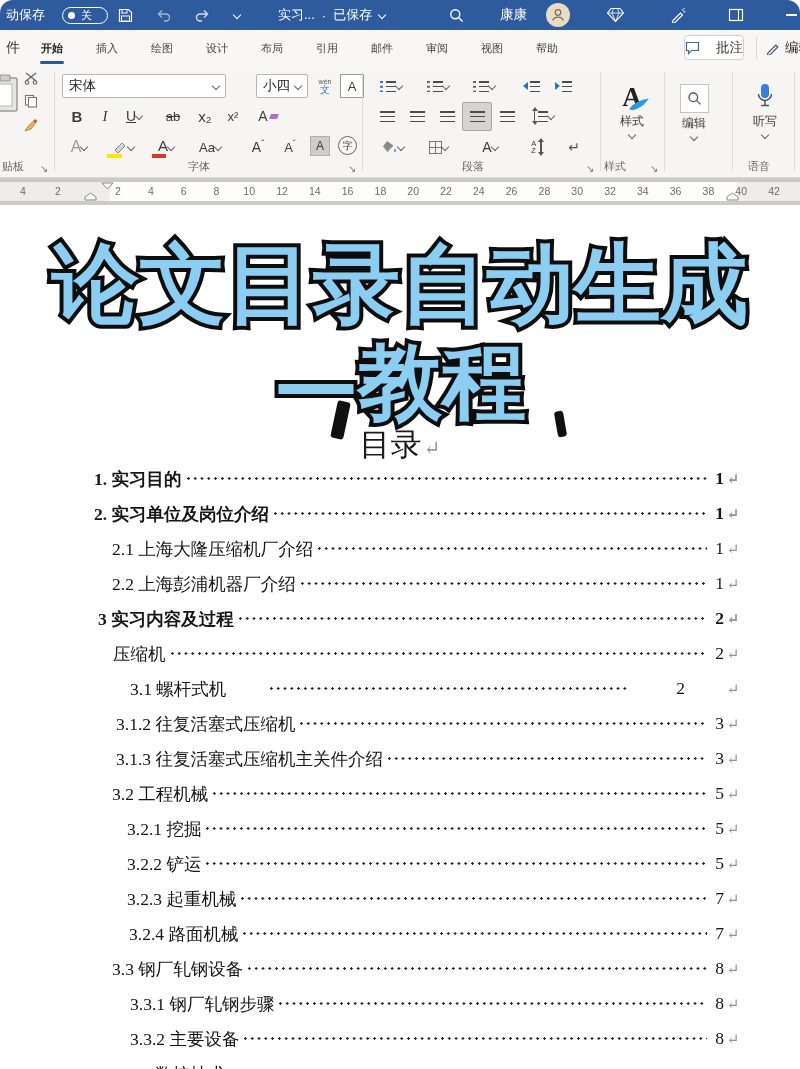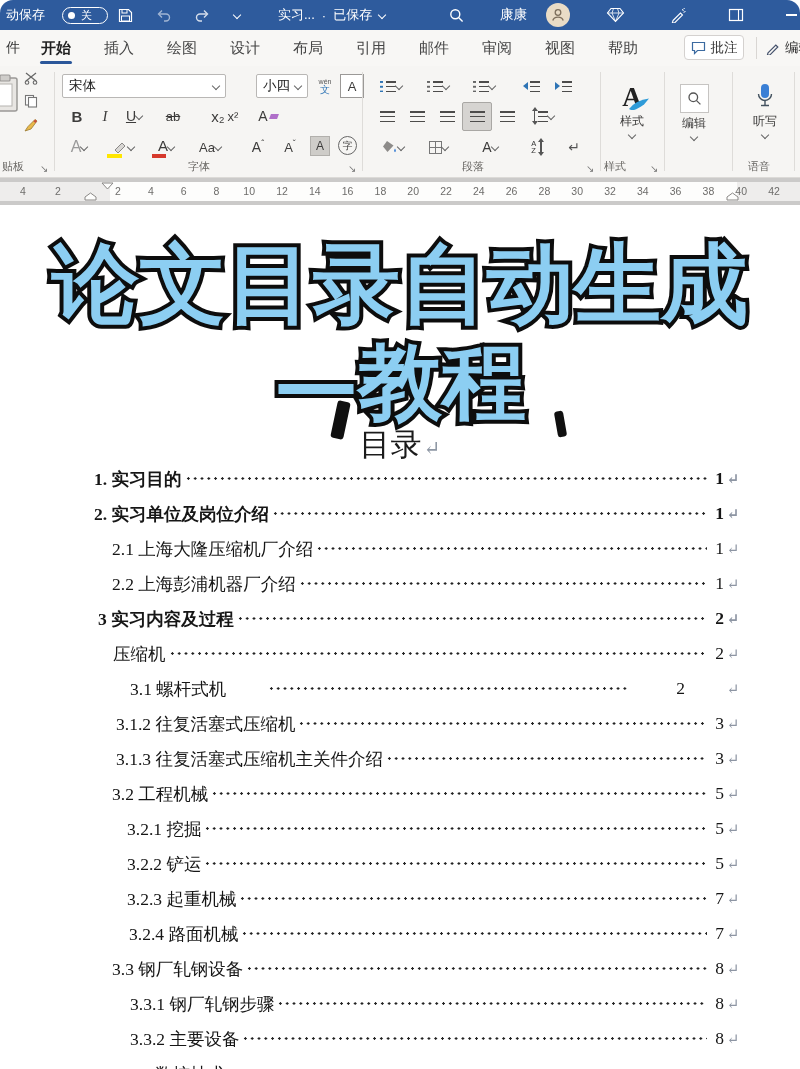--- a/index.html
+++ b/index.html
@@ -15,25 +15,25 @@
   .dim{opacity:.55;}
   .semi{opacity:.8;}
   .chev{width:5px;height:5px;border-right:1.4px solid #666;border-bottom:1.4px solid #666;transform:rotate(45deg);display:inline-block;}
   .chev.w{border-color:#fff;}
   .avatar{width:24px;height:24px;border-radius:50%;background:#e9dcc6;display:flex;align-items:center;justify-content:center;}
   .minbar{width:11px;height:2px;background:#fff;}
 
   
   .tabrow{position:absolute;top:30px;left:0;right:0;height:36px;background:#f8f7f5;}
   .filetab{position:absolute;left:0;top:0;height:36px;display:flex;align-items:center;padding:0 6px;font-size:14px;color:#333;}
-  .tabs{position:absolute;left:40px;top:0;height:36px;display:flex;column-gap:31px;align-items:flex-start;font-size:15px;color:#454545;}
+  .tabs{position:absolute;left:40px;top:0;height:36px;display:flex;column-gap:31px;align-items:flex-start;font-size:11px;color:#454545;}
   .tab{position:relative;height:36px;display:flex;align-items:center;padding:0 1px;cursor:default;white-space:nowrap;}
   .tab.active{color:#1f1f1f;font-weight:700;}
   .tab.active::after{content:"";position:absolute;left:0;right:0;bottom:2px;height:3px;background:var(--accent,#2b579a);border-radius:2px;}
-  .comments-btn{position:absolute;left:684px;top:5px;width:60px;height:25px;background:#fff;border:1px solid #d4d1cf;border-radius:4px;display:flex;align-items:center;justify-content:center;gap:5px;font-size:13.5px;color:#333;box-sizing:border-box;}
+  .comments-btn{position:absolute;left:684px;top:5px;width:60px;height:25px;background:#fff;border:1px solid #d4d1cf;border-radius:4px;display:flex;align-items:center;justify-content:space-between;gap:5px;font-size:13.5px;color:#333;box-sizing:border-box;}
   .tr-div{position:absolute;left:756px;top:7px;width:1px;height:22px;background:#d9d6d3;}
   .editmode-btn{position:absolute;left:766px;top:5px;height:25px;display:flex;align-items:center;gap:5px;font-size:13.5px;color:#333;width:60px;}
 
   
   .ribbon{position:absolute;top:66px;left:0;right:0;height:112px;background:#f6f5f3;border-bottom:1px solid #dcdad7;color:#444;box-sizing:border-box;}
   .ribbon .rdiv{position:absolute;top:6px;bottom:6px;width:1px;background:#dedcd9;}
   .grp-label{position:absolute;bottom:3px;font-size:11px;color:#6a6865;}
   .launcher{position:absolute;bottom:3px;font-size:10px;color:#777;}
   .rbtn{position:absolute;display:flex;align-items:center;justify-content:center;color:#3d3c3b;}
   .selectbox{background:#fff;border:1px solid #b9b7b5;border-radius:2px;display:flex;align-items:center;justify-content:space-between;padding:0 6px;box-sizing:border-box;font-size:13.5px;color:#222;}
@@ -250,21 +250,21 @@
     </span>
     <span class="rbtn boxbtn" style="left:340px;top:8px">A</span>
 
     <span class="rbtn glyphB" style="left:64px;top:38px;width:26px;height:24px">B</span>
     <span class="rbtn glyphI" style="left:94px;top:38px;width:22px;height:24px">I</span>
     <span class="rbtn" style="left:118px;top:38px;width:32px;height:24px">
       <span class="glyphU">U</span>
         <span class="chev"></span>
     </span>
     <span class="rbtn glyphS" style="left:158px;top:38px;width:30px;height:24px">ab</span>
-    <span class="rbtn" style="left:205px;top:38px;width:26px;height:24px;font-size:15px">x₂</span>
+    <span class="rbtn" style="left:192px;top:38px;width:26px;height:24px;font-size:15px">x₂</span>
     <span class="rbtn" style="left:220px;top:38px;width:26px;height:24px;font-size:13px">x²</span>
     <span class="rbtn" style="left:252px;top:38px;width:32px;height:24px;font-size:14px">
       <span>A</span>
         <span class="eraser"></span>
     </span>
 
     <span class="rbtn" style="left:62px;top:68px;width:34px;height:26px;color:#9a9a9a;font-size:16px">
       <span>A</span>
         <span class="chev"></span>
     </span>

